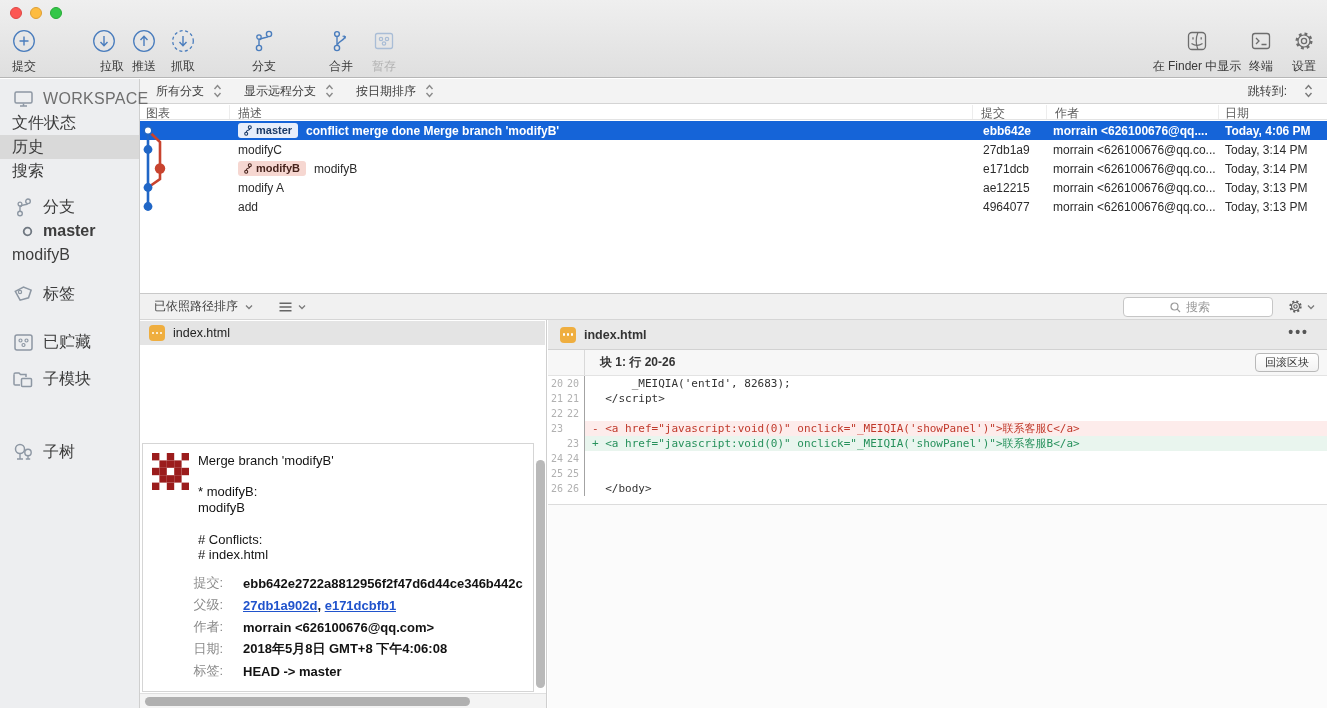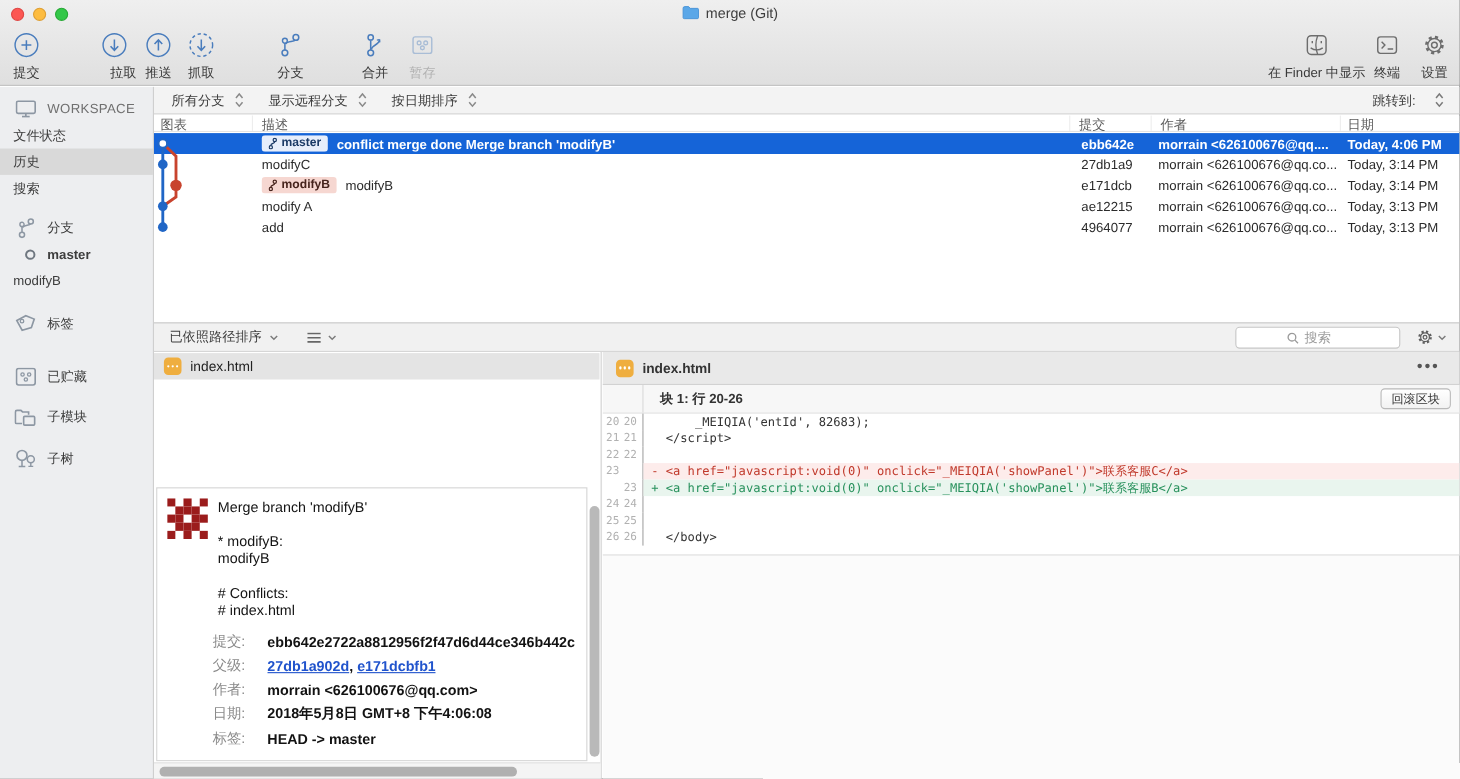--- a/index.html
+++ b/index.html
@@ -106,45 +106,39 @@
     font-family:"Liberation Sans",sans-serif; }
   .dl { display:flex; height:15px; line-height:15px; font-family:"DejaVu Sans Mono",monospace; font-size:11px; }
   .gut { width:37px; flex:none; display:flex; border-right:1px solid #a3a3a3; color:#b1b1b1; font-size:10px; }
   .g1 { width:18px; text-align:right; padding-right:3px; }
   .g2 { width:16px; text-align:right; padding-right:3px; }
   .dcode { flex:1; white-space:pre; padding-left:7px; color:#333; overflow:hidden; }
   .dl.removed .dcode { color:#c0392b; background:#fdeceb; }
   .dl.added   .dcode { color:#27915c; background:#e9f5ee; }
   
   .sidebar { position:absolute; left:0; top:79px; width:140px; bottom:0;
-    background:#edeef0; border-right:1px solid #cfcfcf; font-size:12px; color:#3d3d3d; }
+    background:#edeef0; border-right:1px solid #cfcfcf; font-size:16px; color:#3d3d3d; }
   .side-item { display:flex; align-items:center; height:24px; padding-left:12px; gap:9px; }
   .side-item .sic { width:22px; display:flex; justify-content:center; flex:none; }
   .side-child { }
   .side-item.active { background:#d9d9d9; }
   .ws-label { color:#6f6f6f; letter-spacing:0.3px; }
   .side-gap { height:12px; }
   .bold { font-weight:bold; }
 </style>
 </head>
 <body>
 
 <div id="app">
 
   <div class="chrome">
     <div class="lights">
       <span class="light red"></span>
       <span class="light yellow"></span>
       <span class="light green"></span>
-    </div>
-    <div class="win-title">
-      <svg width="16" height="13" viewBox="0 0 16 13">
-          <path d="M1 2.5 Q1 1 2.5 1 L6 1 L7.5 2.6 L14 2.6 Q15 2.6 15 3.8 L15 11 Q15 12 13.8 12 L2.2 12 Q1 12 1 11 Z" fill="#5aa7e8" stroke="#4491d6" stroke-width="0.8"></path>
-        </svg>
-      <span>merge (Git)</span>
     </div>
 
     <div class="tb-btn" style="left:4px;width:40px;">
       <div class="ic">
           <svg width="24" height="24" viewBox="0 0 24 24">
             <circle cx="12" cy="12" r="10.3" fill="none" stroke="#4a7dbd" stroke-width="1.3"></circle>
             <path d="M12 7.5 V16.5 M7.5 12 H16.5" stroke="#4a7dbd" stroke-width="1.4"></path>
           </svg>
         </div>
       <div class="lbl">提交</div>
@@ -591,21 +585,21 @@
       <span class="sic">
           <svg width="20" height="17" viewBox="0 0 20 17">
             <path d="M1 3.5 Q1 2 2.5 2 L6 2 L7.5 3.5 L13 3.5 L13 6" fill="none" stroke="#8d97a3" stroke-width="1.5"></path>
             <path d="M1 3.5 V13 Q1 14 2.2 14 L7 14" fill="none" stroke="#8d97a3" stroke-width="1.5"></path>
             <rect x="8.5" y="7.5" width="10" height="8" rx="1" fill="none" stroke="#8d97a3" stroke-width="1.5"></rect>
           </svg>
         </span>
       <span>子模块</span>
     </div>
     <div class="side-gap" style="height:8px;"></div>
-    <div class="side-item" style="height:30px;">
+    <div class="side-item" style="height:30px;margin-top:35px;">
       <span class="sic">
           <svg width="21" height="18" viewBox="0 0 21 18">
             <circle cx="7" cy="6" r="4.5" fill="none" stroke="#8d97a3" stroke-width="1.5"></circle>
             <path d="M7 10.5 V16 M4 16 H10" stroke="#8d97a3" stroke-width="1.4"></path>
             <circle cx="15" cy="9.5" r="3.2" fill="none" stroke="#8d97a3" stroke-width="1.4"></circle>
             <path d="M15 12.7 V16 M12.8 16 H17.2" stroke="#8d97a3" stroke-width="1.3"></path>
           </svg>
         </span>
       <span>子树</span>
     </div>

